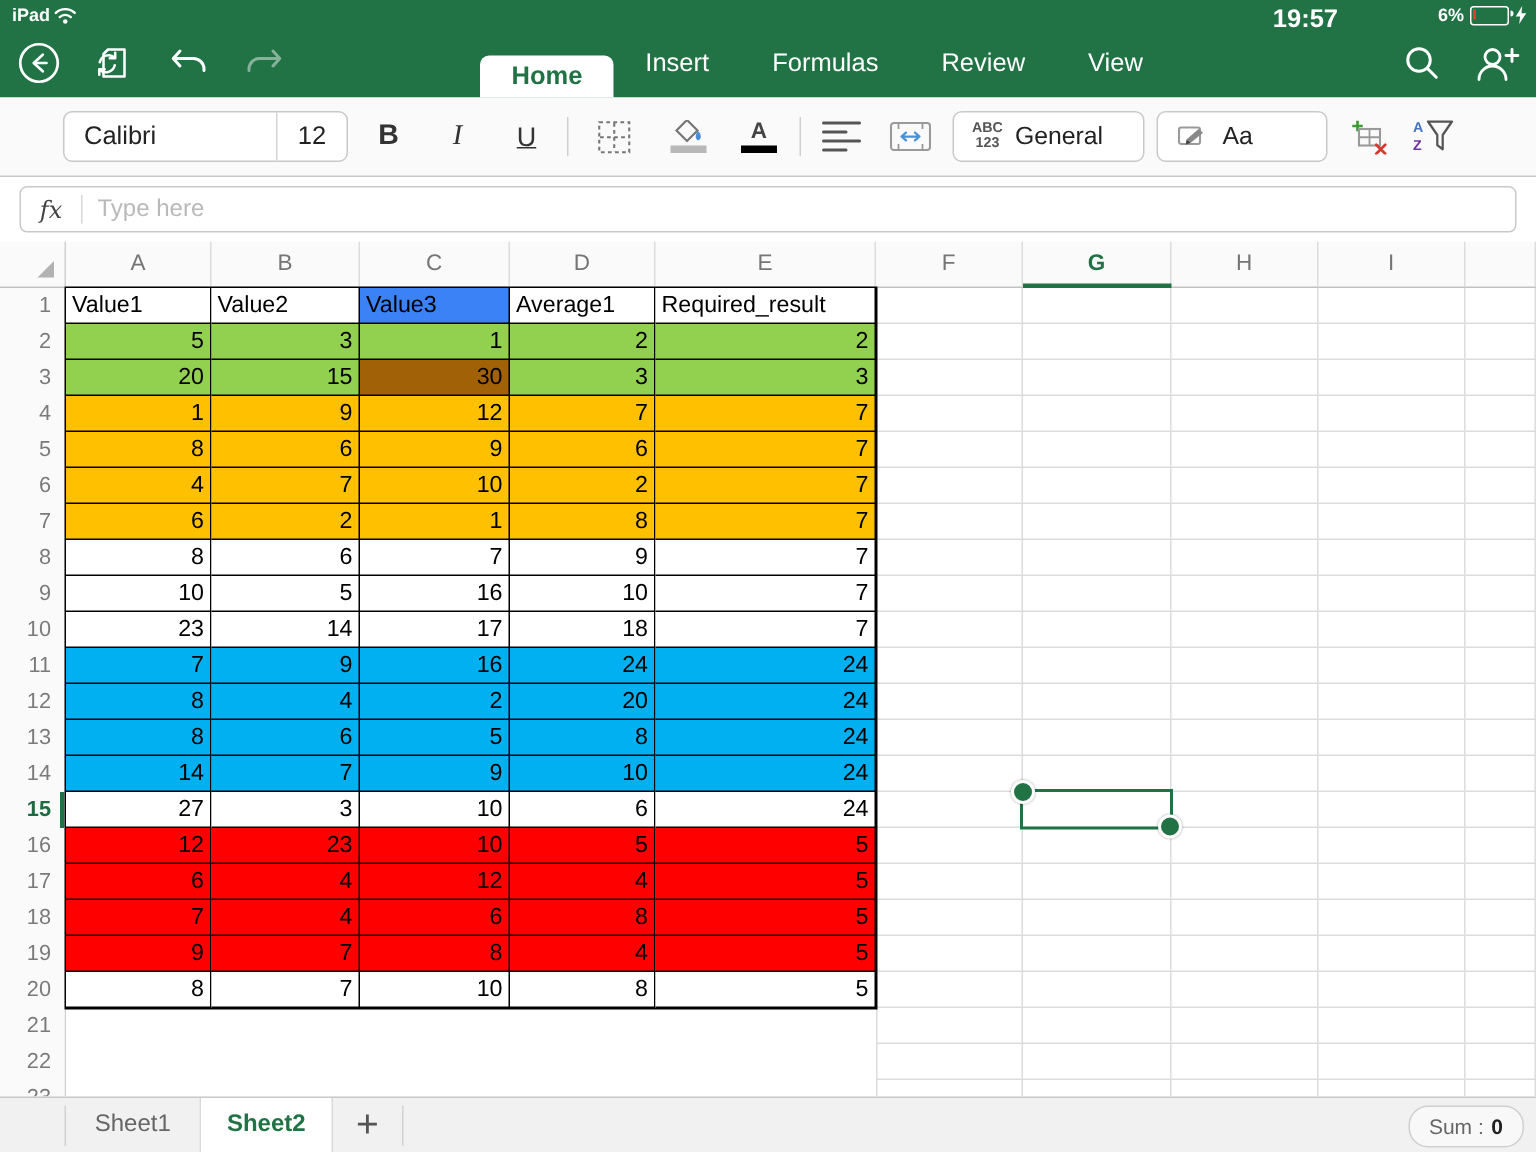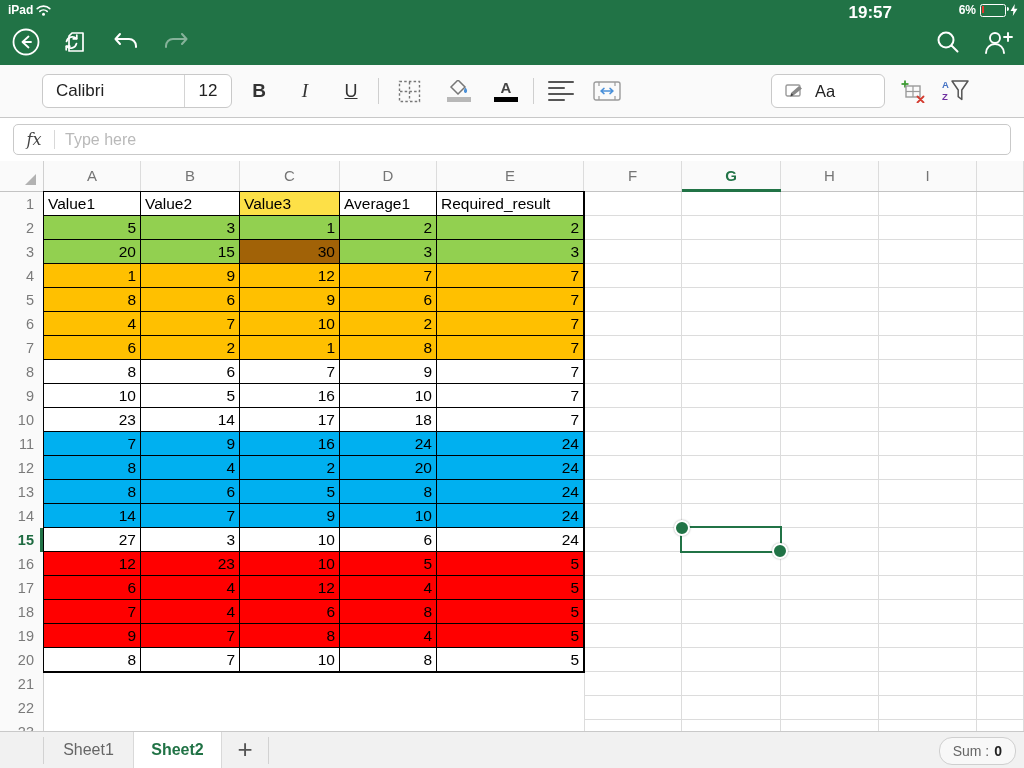--- a/index.html
+++ b/index.html
@@ -139,20 +139,27 @@
             </svg>
         </div>
         <div class="icon-btn dim">
           <svg width="28" height="24" viewBox="0 0 28 24">
               <path d="M20 4 L24.5 9 L20 14" fill="none" stroke="#fff" stroke-width="2" stroke-linecap="round" stroke-linejoin="round"></path>
               <path d="M24 9 h-13 a7 7 0 0 0 -7 7 v1" fill="none" stroke="#fff" stroke-width="2" stroke-linecap="round"></path>
             </svg>
         </div>
       </div>
 
+      <div class="ribbon-tabs">
+          <div class="rtab active">Home</div>
+          <div class="rtab">Insert</div>
+          <div class="rtab">Formulas</div>
+          <div class="rtab">Review</div>
+          <div class="rtab">View</div>
+        </div>
 
       <div class="nav-icons-right">
         <div class="icon-btn">
           <svg width="26" height="26" viewBox="0 0 26 26">
               <circle cx="11" cy="11" r="7.5" fill="none" stroke="#fff" stroke-width="2"></circle>
               <line x1="16.5" y1="16.5" x2="22.5" y2="22.5" stroke="#fff" stroke-width="2" stroke-linecap="round"></line>
             </svg>
         </div>
         <div class="icon-btn">
           <svg width="30" height="26" viewBox="0 0 30 26">
@@ -208,20 +215,27 @@
     </div>
     <div class="tbtn" style="left:589px">
       <svg width="28" height="20" viewBox="0 0 28 20">
           <rect x="1" y="1" width="26" height="18" rx="2" fill="none" stroke="#9a9a9a" stroke-width="1.4"></rect>
           <line x1="6" y1="1" x2="6" y2="5" stroke="#9a9a9a" stroke-width="1.2"></line>
           <line x1="22" y1="1" x2="22" y2="5" stroke="#9a9a9a" stroke-width="1.2"></line>
           <line x1="6" y1="15" x2="6" y2="19" stroke="#9a9a9a" stroke-width="1.2"></line>
           <line x1="22" y1="15" x2="22" y2="19" stroke="#9a9a9a" stroke-width="1.2"></line>
           <path d="M8 10 h12 M8 10 l3-2.6 M8 10 l3 2.6 M20 10 l-3-2.6 M20 10 l-3 2.6" fill="none" stroke="#4a90d9" stroke-width="1.5" stroke-linecap="round" stroke-linejoin="round"></path>
         </svg>
+    </div>
+    <div class="pillbtn" style="left:635px;width:128px">
+      <span style="display:flex;flex-direction:column;align-items:center;line-height:10px;font-size:9.5px;font-weight:700;color:#555;padding:0 8px 0 12px">
+        <span>ABC</span>
+          <span>123</span>
+      </span>
+      <span style="font-size:16.5px">General</span>
     </div>
     <div class="pillbtn" style="left:771px;width:114px">
       <span style="padding:0 10px 0 13px">
         <svg width="20" height="16" viewBox="0 0 20 16">
             <rect x="1" y="2" width="14" height="11" rx="1.5" fill="none" stroke="#9a9a9a" stroke-width="1.4"></rect>
             <path d="M6 10 L14 3 L17 5.5 L9 12 Z" fill="#888"></path>
             <path d="M6 10 L9 12 L5.5 13.5 Z" fill="#444"></path>
           </svg>
       </span>
       <span style="font-size:16.5px">Aa</span>
@@ -413,21 +427,21 @@
         <div class="rnum" style="top: 487px;">20</div>
         <div class="rnum" style="top: 511px;">21</div>
         <div class="rnum" style="top: 535px;">22</div>
         <div class="rnum" style="top: 559px;">23</div>
       </div>
     <div class="row15-marker" style="top: 367px;"></div>
     <div class="tablebox">
         <div id="tablecells">
           <div class="tcell hdr" style="left: 0px; top: 0px; width: 97px; background: rgb(255, 255, 255);">Value1</div>
           <div class="tcell hdr" style="left: 97px; top: 0px; width: 99px; background: rgb(255, 255, 255);">Value2</div>
-          <div class="tcell hdr" style="left: 196px; top: 0px; width: 100px; background: #fde047;">Value3</div>
+          <div class="tcell hdr" style="left: 196px; top: 0px; width: 100px; background: #3b82f6;">Value3</div>
           <div class="tcell hdr" style="left: 296px; top: 0px; width: 97px; background: rgb(255, 255, 255);">Average1</div>
           <div class="tcell hdr" style="left: 393px; top: 0px; width: 147px; background: rgb(255, 255, 255);">Required_result</div>
           <div class="tcell num" style="left: 0px; top: 24px; width: 97px; background: rgb(146, 208, 80);">5</div>
           <div class="tcell num" style="left: 97px; top: 24px; width: 99px; background: rgb(146, 208, 80);">3</div>
           <div class="tcell num" style="left: 196px; top: 24px; width: 100px; background: rgb(146, 208, 80);">1</div>
           <div class="tcell num" style="left: 296px; top: 24px; width: 97px; background: rgb(146, 208, 80);">2</div>
           <div class="tcell num" style="left: 393px; top: 24px; width: 147px; background: rgb(146, 208, 80);">2</div>
           <div class="tcell num" style="left: 0px; top: 48px; width: 97px; background: rgb(146, 208, 80);">20</div>
           <div class="tcell num" style="left: 97px; top: 48px; width: 99px; background: rgb(146, 208, 80);">15</div>
           <div class="tcell num" style="left: 196px; top: 48px; width: 100px; background: #a16207;">30</div>

